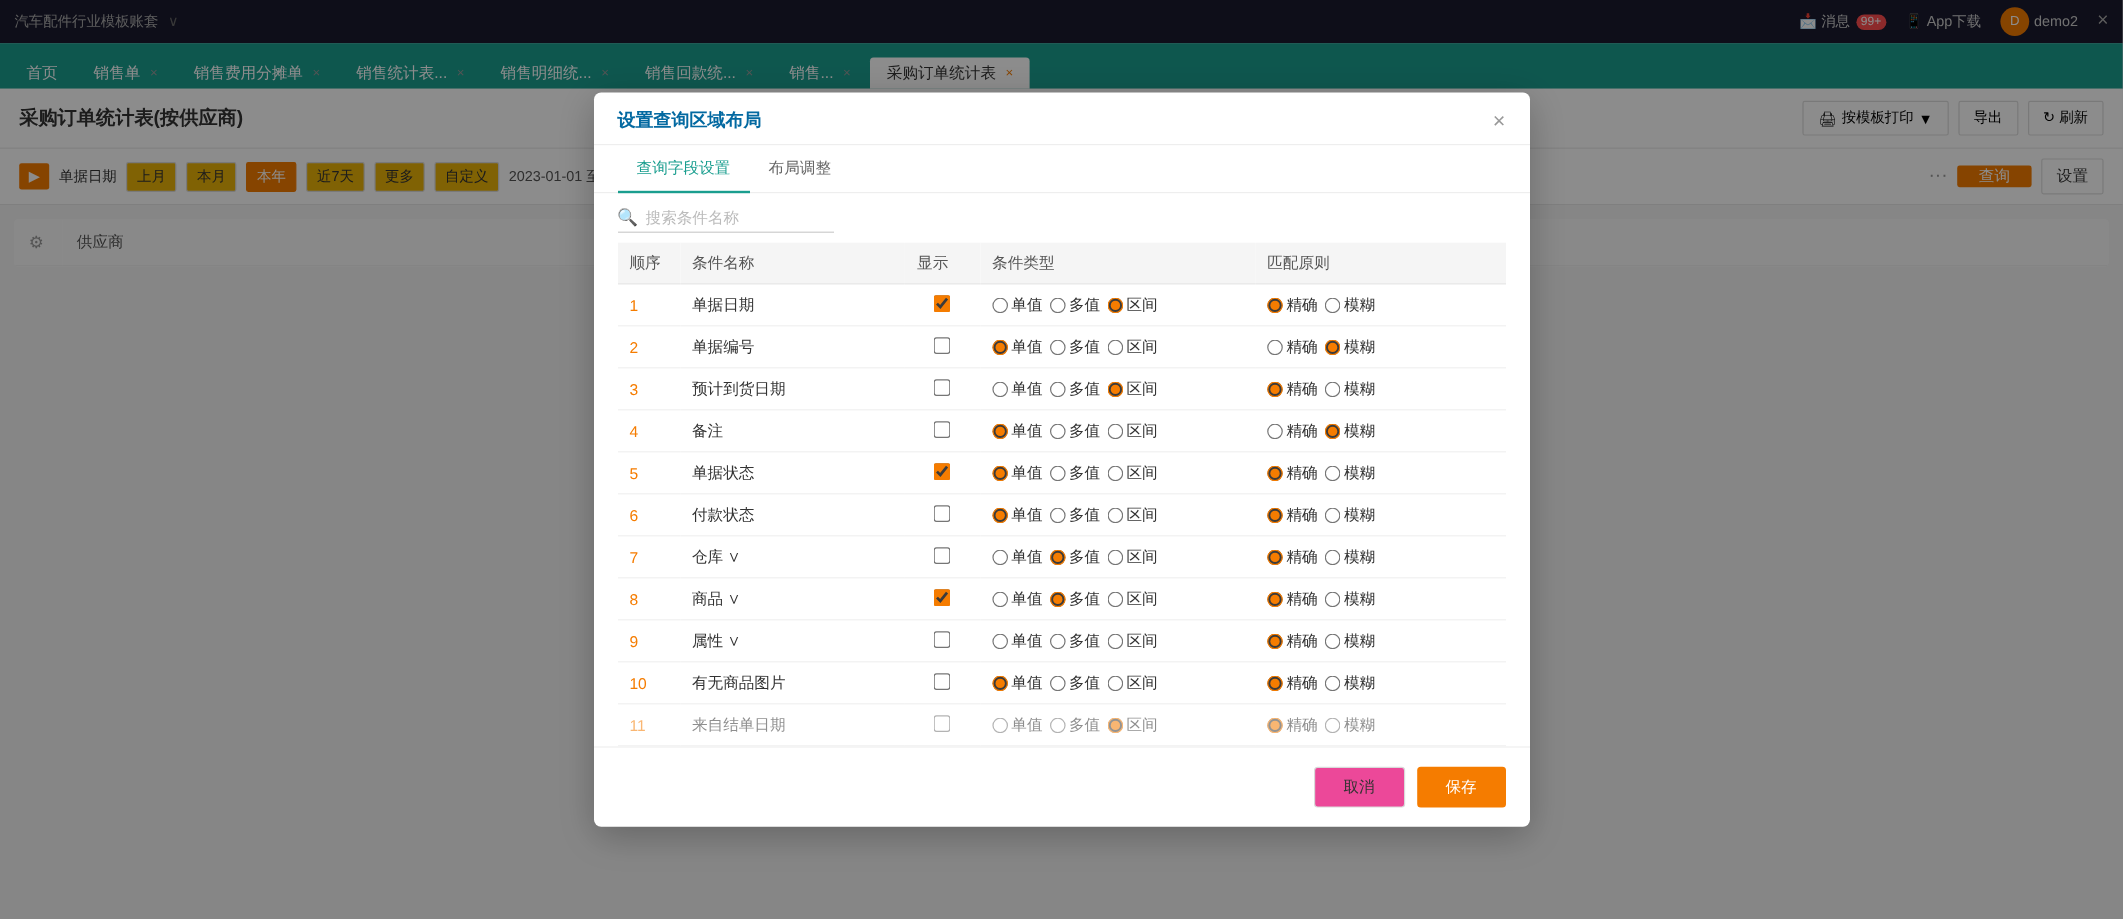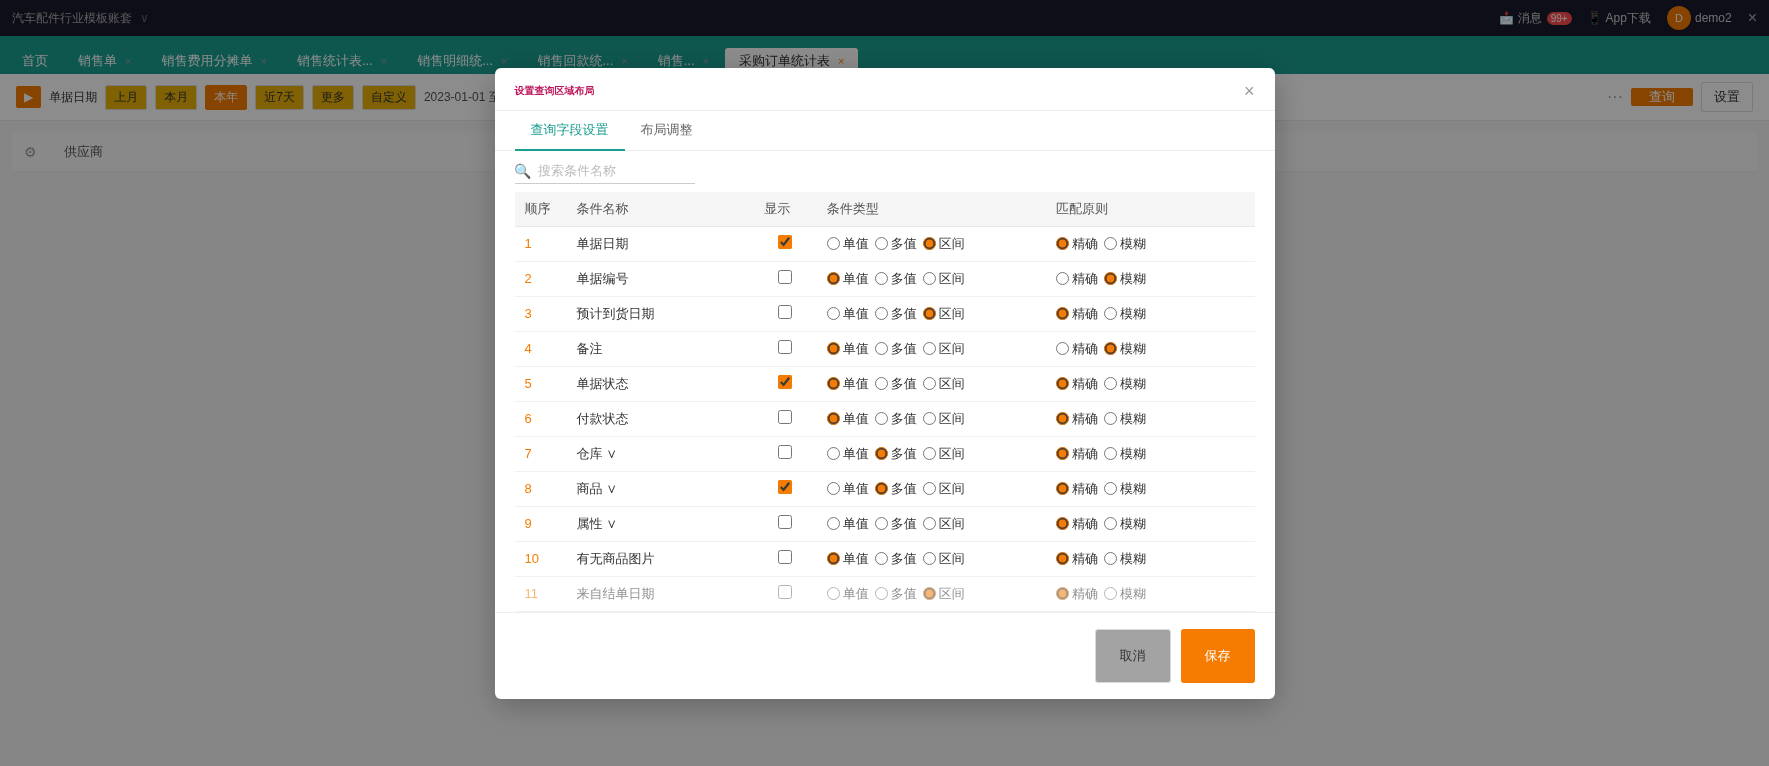--- a/index.html
+++ b/index.html
@@ -103,21 +103,21 @@
       flex-direction: column;
       box-shadow: 0 8px 32px rgba(0,0,0,0.25);
     }
     .dialog-header {
       display: flex;
       align-items: center;
       justify-content: space-between;
       padding: 14px 20px 10px;
       border-bottom: 1px solid #eee;
     }
-    .dialog-title { font-size: 10px; font-weight: bold; color: #be185d; }
+    .dialog-title { font-size: 15px; font-weight: bold; color: #0369a1; }
     .dialog-close { cursor: pointer; color: #999; font-size: 18px; line-height: 1; }
 
     
     .dialog-tabs {
       display: flex;
       padding: 0 20px;
       border-bottom: 1px solid #eee;
       gap: 0;
     }
     .dialog-tab {
@@ -198,23 +198,23 @@
 
     
     .dialog-footer {
       padding: 16px 20px;
       display: flex;
       justify-content: flex-end;
       gap: 10px;
       border-top: 1px solid #eee;
     }
     .btn-cancel {
-      padding: 17px 24px;
+      padding: 7px 24px;
       border: 1px solid #d9d9d9;
-      background: #a3a3a3;
+      background: #ec4899;
       color: #333;
       border-radius: 3px;
       cursor: pointer;
       font-size: 13px;
     }
     .btn-save {
       padding: 7px 24px;
       border: none;
       background: #f57c00;
       color: #fff;
@@ -299,20 +299,37 @@
     <span class="close-x">×</span>
   </span>
   <span class="nav-tab active">
     <span>采购订单统计表</span>
     <span class="close-x" style="color:#f57c00;">×</span>
   </span>
 </div>
 
 <div class="page-content">
 
+  <div class="page-header">
+    <span class="page-title">采购订单统计表(按供应商)</span>
+    <div class="page-actions">
+      <button style="padding:5px 12px;border:1px solid #ddd;background:#fff;cursor:pointer;border-radius:2px;font-size:12px;display:flex;align-items:center;gap:4px;">
+        <span>🖨</span>
+        <span>按模板打印</span>
+        <span>▼</span>
+      </button>
+      <button style="padding:5px 12px;border:1px solid #ddd;background:#fff;cursor:pointer;border-radius:2px;font-size:12px;">
+        <span>导出</span>
+      </button>
+      <button style="padding:5px 12px;border:1px solid #ddd;background:#fff;cursor:pointer;border-radius:2px;font-size:12px;">
+        <span>↻</span>
+        <span>刷新</span>
+      </button>
+    </div>
+  </div>
 
   <div class="filter-bar">
     <button class="filter-toggle">▶</button>
     <span style="color:#333;font-size:12px;">单据日期</span>
     <button class="date-btn">上月</button>
     <button class="date-btn">本月</button>
     <button class="date-btn active">本年</button>
     <button class="date-btn">近7天</button>
     <button class="date-btn">更多</button>
     <button class="date-btn">自定义</button>

